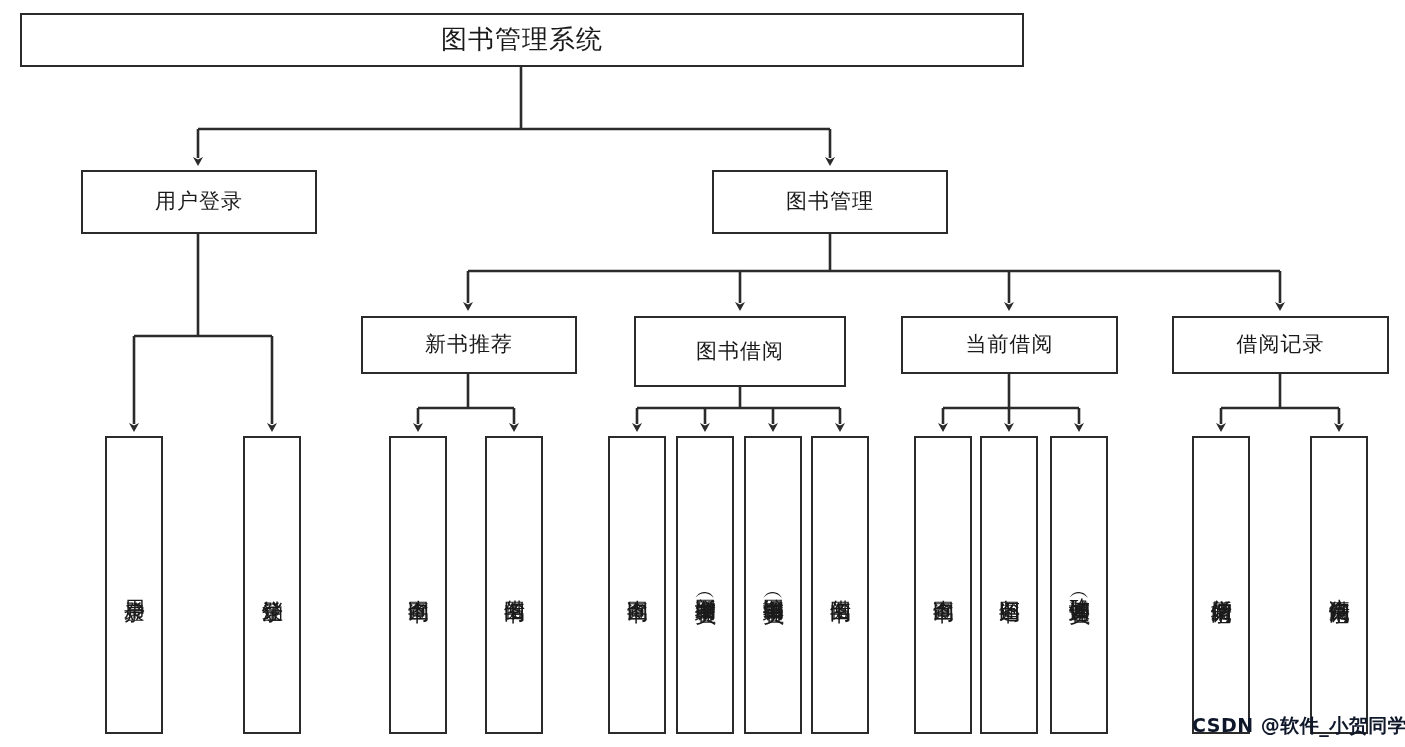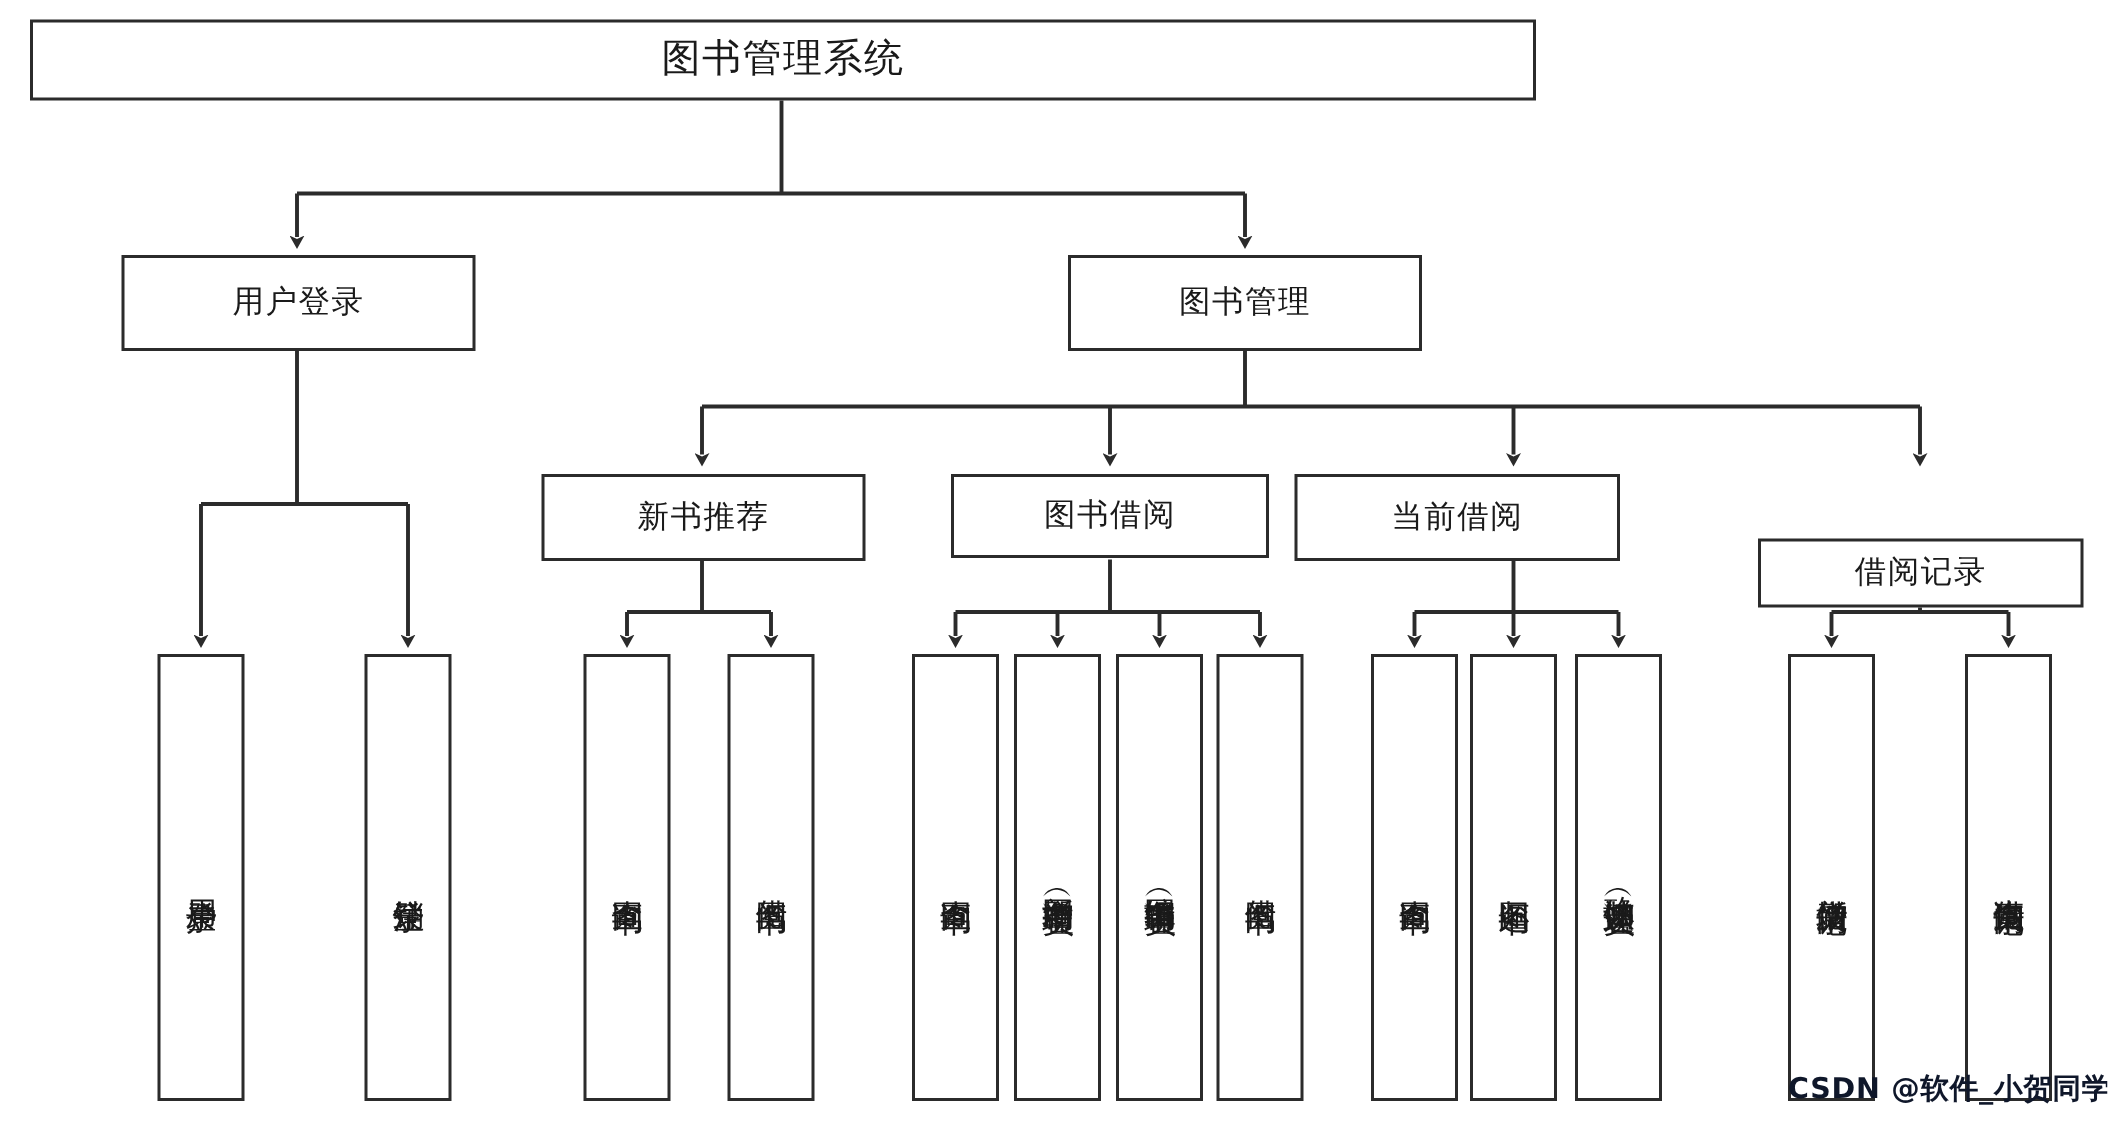--- a/index.html
+++ b/index.html
@@ -130,27 +130,27 @@
   <div class="node horiz" style="left:81px; top:170px; width:236px; height:64px;">
     <span>用户登录</span>
   </div>
   <div class="node horiz" style="left:712px; top:170px; width:236px; height:64px;align-items:center;">
     <span>图书管理</span>
   </div>
 
   <div class="node horiz" style="left:361px; top:316px; width:216px; height:58px;">
     <span>新书推荐</span>
   </div>
-  <div class="node horiz" style="left:634px; top:316px; width:212px; height:56px;">
+  <div class="node horiz" style="left:634px; top:316px; width:212px; height:71px;">
     <span>图书借阅</span>
   </div>
-  <div class="node horiz" style="left:863px; top:316px; width:217px; height:58px;text-align:center;">
+  <div class="node horiz" style="left:901px; top:316px; width:217px; height:58px;text-align:center;">
     <span>当前借阅</span>
   </div>
-  <div class="node horiz" style="left:1172px; top:316px; width:217px; height:46px;margin-top:43px;">
+  <div class="node horiz" style="left:1172px; top:316px; width:217px; height:58px;">
     <span>借阅记录</span>
   </div>
 
   <div class="node vert" style="left:105px; top:436px; width:58px; height:298px;">
     <span class="vtext">用户登录</span>
   </div>
   <div class="node vert" style="left:243px; top:436px; width:58px; height:298px;">
     <span class="vtext">注销登录</span>
   </div>
 

